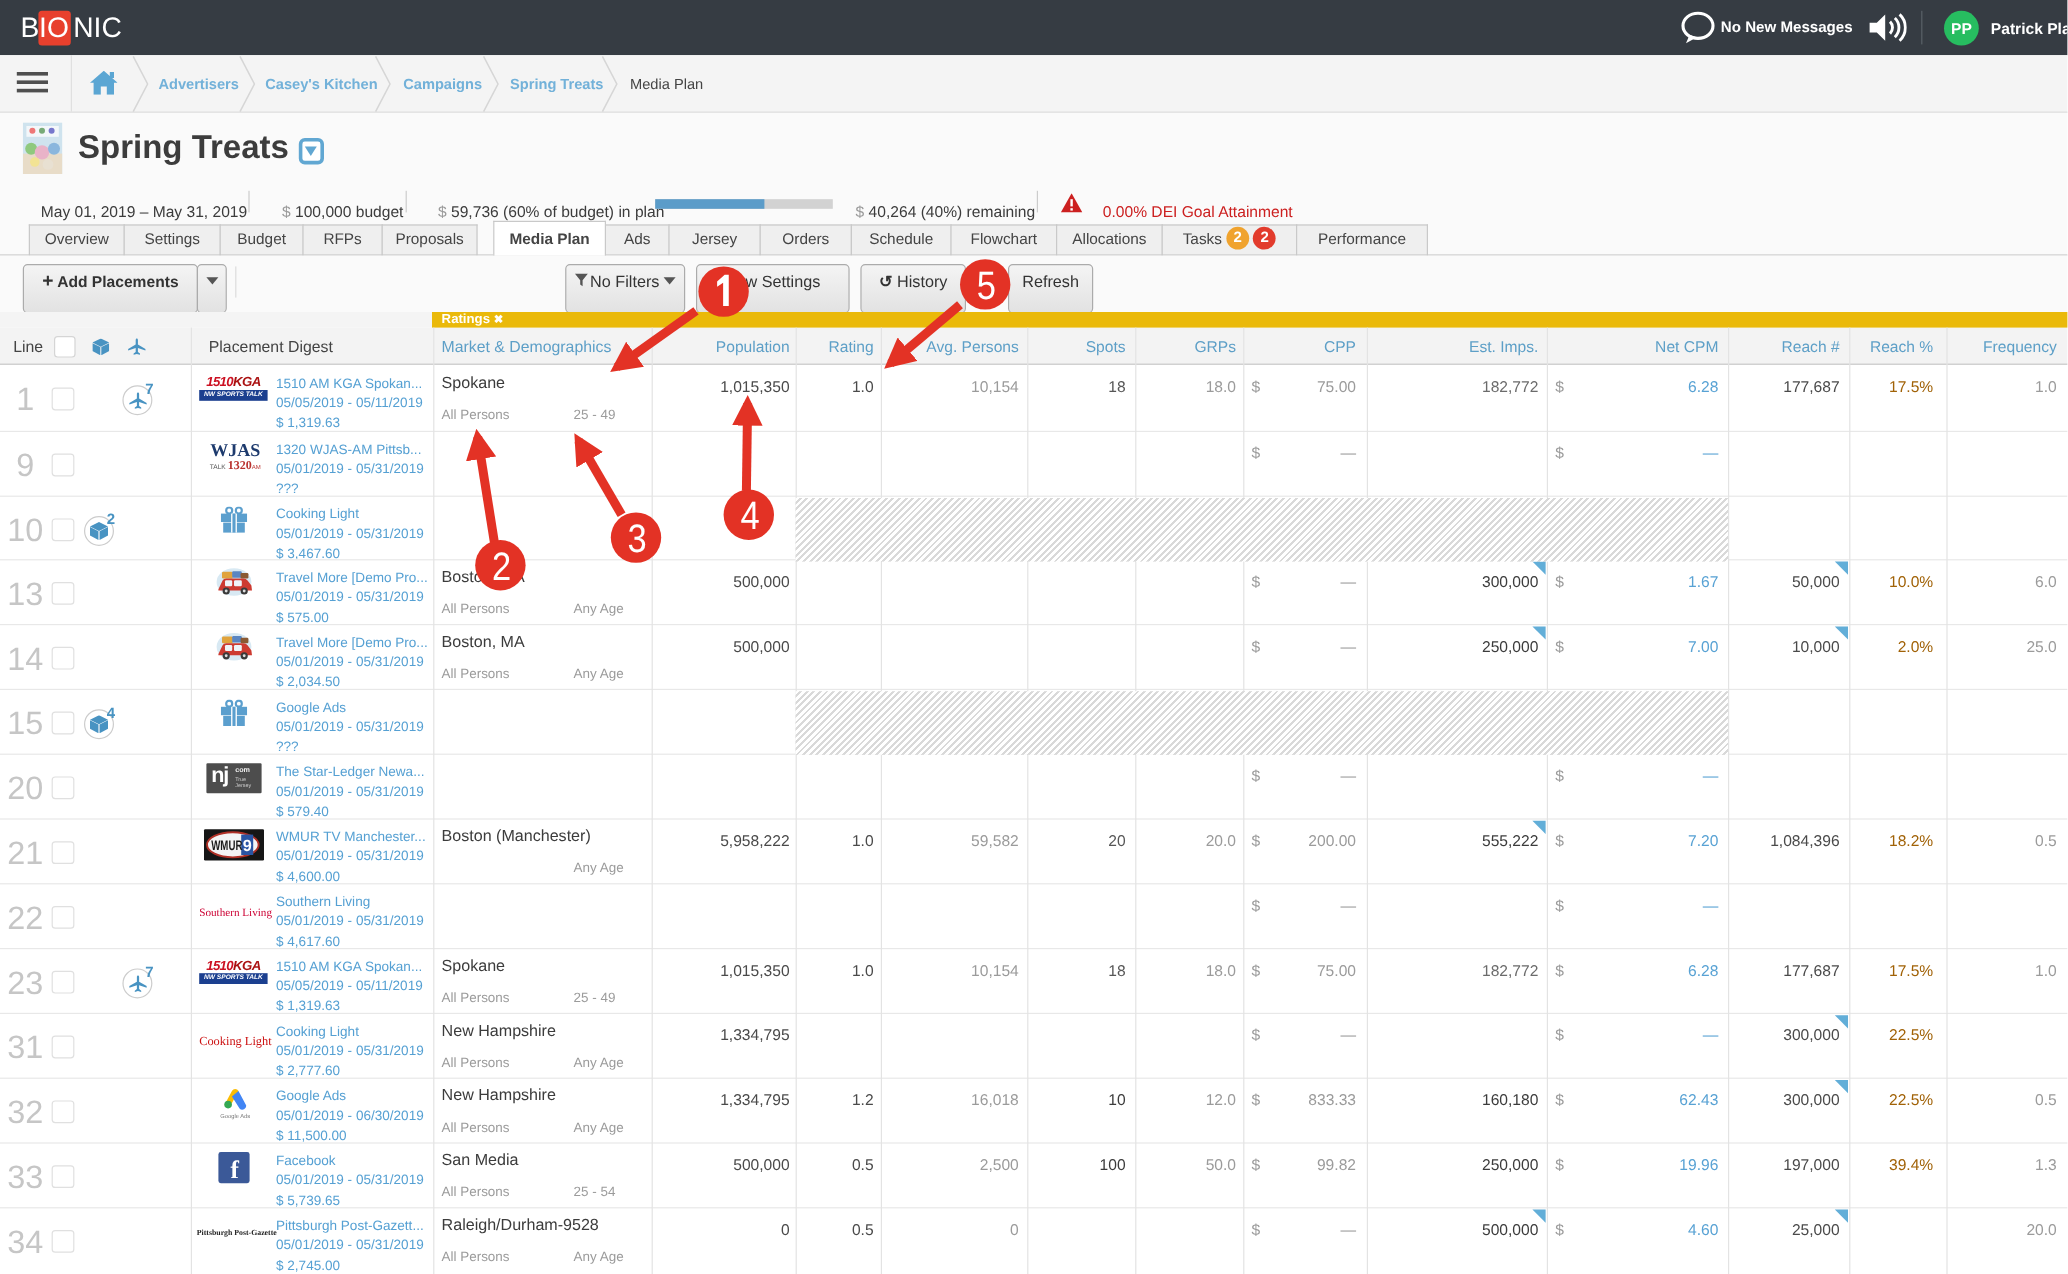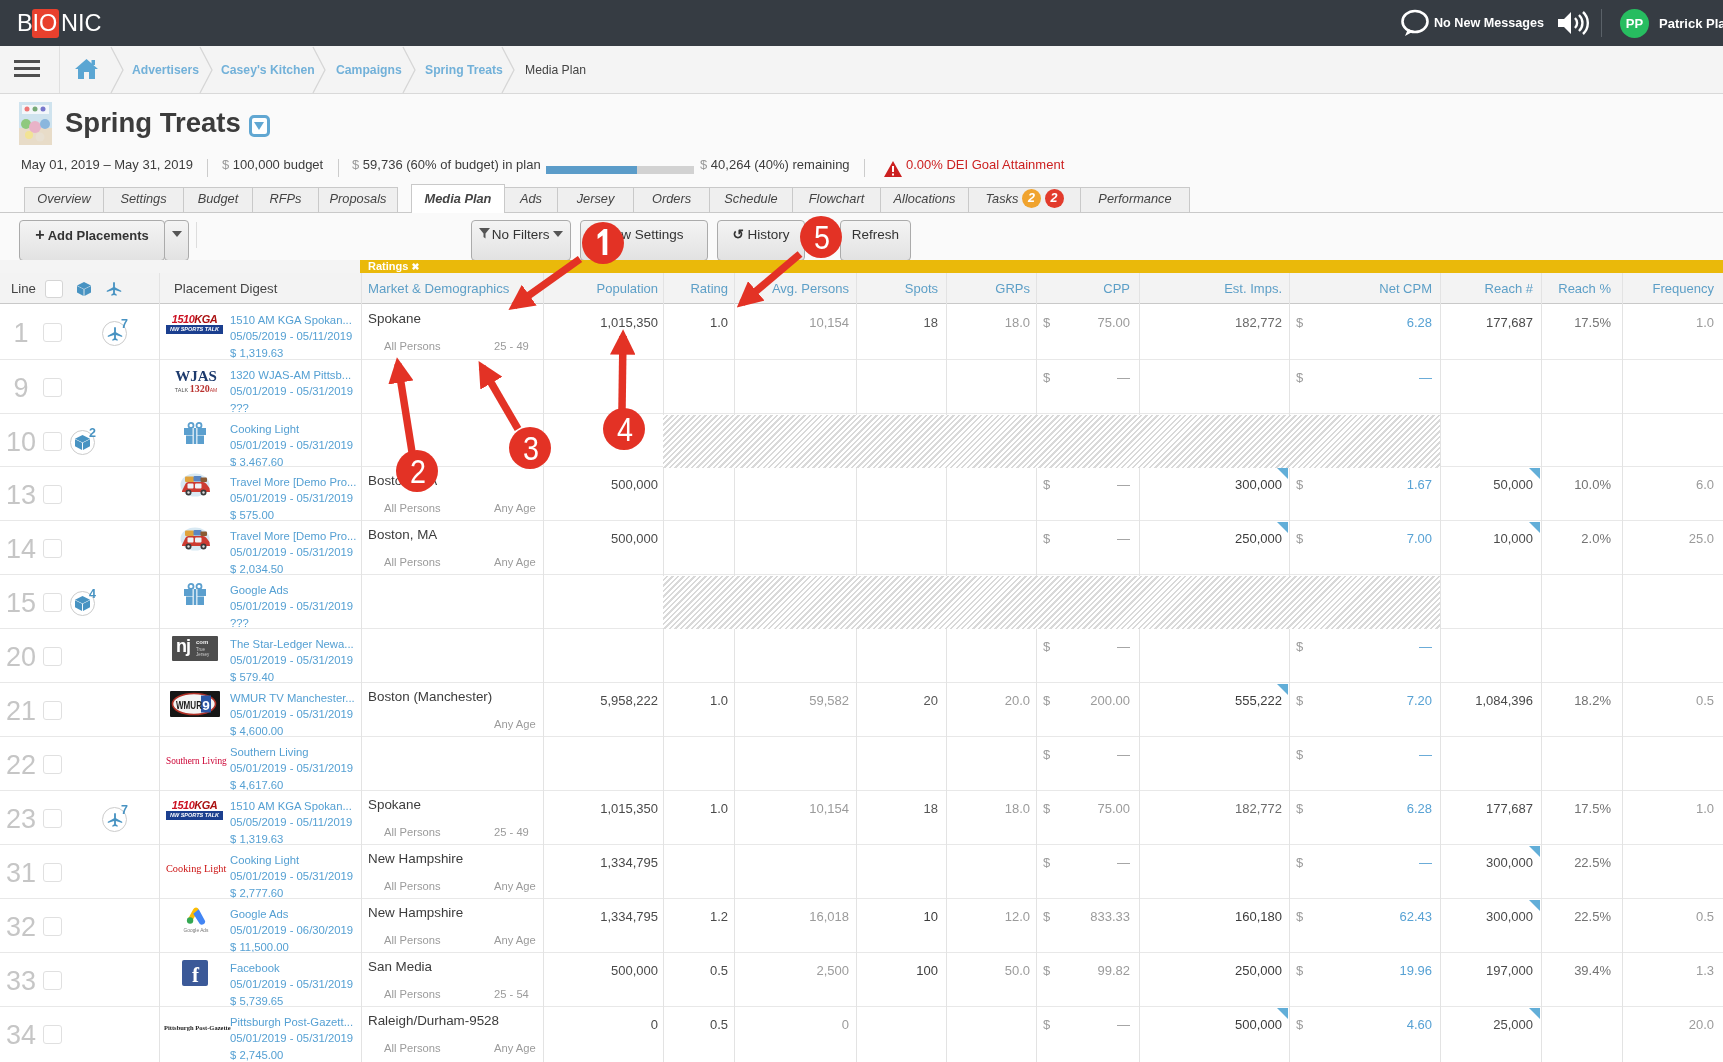--- a/index.html
+++ b/index.html
@@ -26,29 +26,29 @@
 
 
 #midbg { position:absolute; left:0; top:94px; width:1723px; height:119px; background:#fafafa; }
 #thumb { position:absolute; left:19px; top:102px; width:33px; height:43px; }
 #title { position:absolute; left:65px; top:107px; font-size:27.5px; font-weight:700; color:#3c3c3c; }
 #titledd { position:absolute; left:249px; top:115px; width:21px; height:22px; border:3px solid #61a7d2; border-radius:5px; background:#fff; }
 #titledd:after { content:""; position:absolute; left:2px; top:4px; width:0; height:0; border-left:5.5px solid transparent; border-right:5.5px solid transparent; border-top:8px solid #61a7d2; }
 
 
 #inforow { position:absolute; left:0; top:155px; width:1723px; height:24px; font-size:13px; color:#3c3c3c; }
-.inf { position:absolute; top:2px; white-space:nowrap; }
+.inf { position:absolute; top:14px; white-space:nowrap;margin-left:13px; }
 .dol { color:#999; font-size:13px; }
 .infdiv { position:absolute; top:4px; width:1px; height:18px; background:#ccc; }
 #pbar { position:absolute; left:546px; top:11px; width:148px; height:8px; background:#d2d2d2; }
 #pbar .fill { position:absolute; left:0; top:0; width:91px; height:8px; background:#5b9cc9; }
 #dei { color:#cc2020; }
 
 
-#tabs { position:absolute; left:0; top:184px; width:1723px; height:29px;font-style:italic; }
+#tabs { position:absolute; left:0; top:184px; width:1723px; height:29px; }
 #tabline { position:absolute; left:0; top:28px; width:1723px; height:1px; background:#c9c9c9; }
 .tab { position:absolute; top:3px; height:26px; background:#efefef; border:1px solid #c9c9c9; border-bottom:none; font-size:12.8px; color:#444; text-align:center; line-height:22px; }
 .tab.active { top:0; height:29px; background:#fff; font-weight:700; line-height:27px; z-index:2; }
 .badge { display:inline-block; width:19px; height:19px; border-radius:50%; color:#fff; font-size:12.5px; font-weight:700; line-height:19px; text-align:center; vertical-align:1px; }
 .badge.o { background:#f0a32e; }
 .badge.r { background:#e23b2c; }
 
 
 #toolbar { position:absolute; left:0; top:213px; width:1723px; height:47px; background:#fafafa; }
 .btn { position:absolute; top:7px; height:41px; background:linear-gradient(#f4f4f4,#e2e2e2); border:1px solid #ababab; border-radius:4px; font-size:13.5px; color:#333; text-align:center; line-height:27px; }
@@ -66,33 +66,33 @@
 .vline { position:absolute; top:273px; width:1px; height:789px; background:#e3e3e3; }
 
 .row { position:absolute; left:0; width:1723px; height:54px; border-top:1px solid #e8e8e8; background:#fff; }
 .num { position:absolute; left:0; top:13px; width:42px; font-size:27px; color:#c6c6c6; text-align:center; }
 .cb { position:absolute; left:43px; top:18px; width:19px; height:19px; border:1px solid #e0e0e0; border-radius:3px; background:#fff; }
 .circ { position:absolute; top:16px; width:25px; height:25px; border:1px solid #ccc; border-radius:50%; }
 .circ .sup { position:absolute; left:18px; top:-5px; font-size:12.5px; font-weight:700; color:#4893c2; }
 .circ svg { position:absolute; left:4px; top:4px; }
 .dg { position:absolute; left:230px; top:7px; font-size:11.3px; line-height:16.3px; color:#55a0d3; white-space:nowrap; }
 .mkt { position:absolute; left:368px; top:6px; font-size:13.4px; color:#3c3c3c; }
-.sub { position:absolute; top:35px; font-size:11.2px; color:#9b9b9b;margin-left:16px; }
+.sub { position:absolute; top:35px; font-size:11.2px; color:#9b9b9b; }
 .v { position:absolute; top:9.5px; font-size:13px; text-align:right; white-space:nowrap; }
 .pop { right:1065px; color:#4a4a4a; }
 .rat { right:995px; color:#4a4a4a; }
 .avg { right:874px; color:#9b9b9b; }
 .sp  { right:785px; color:#565656; }
 .grp { right:693px; color:#9b9b9b; }
 .cppv { right:593px; color:#9b9b9b; }
 .est { right:441px; color:#6b6b6b; }
 .estd { color:#3c3c3c; }
 .ncpmv { right:291px; color:#58a2d4; }
 .rch { right:190px; color:#4a4a4a; }
-.rpct { right:112px; color:#737373; }
+.rpct { right:112px; color:#a16207; }
 .frq { right:9px; color:#9b9b9b; }
 .d1 { position:absolute; left:1043px; top:9.5px; font-size:13px; color:#9b9b9b; }
 .d2 { position:absolute; left:1296px; top:9.5px; font-size:13px; color:#9b9b9b; }
 .hatch { position:absolute; left:663px; top:0; width:777px; height:53px; background:repeating-linear-gradient(135deg,#fff 0 2.2px,#d9d9d9 2.2px 3.9px); z-index:2; }
 .corner { position:absolute; top:1px; width:0; height:0; border-left:11px solid transparent; border-top:11px solid #62aed8; }
 .c-est { left:1277px; }
 .c-rch { left:1529px; }
 .logo { position:absolute; }
 
 #anno { position:absolute; left:0; top:0; width:1723px; height:1062px; z-index:10; pointer-events:none; }

